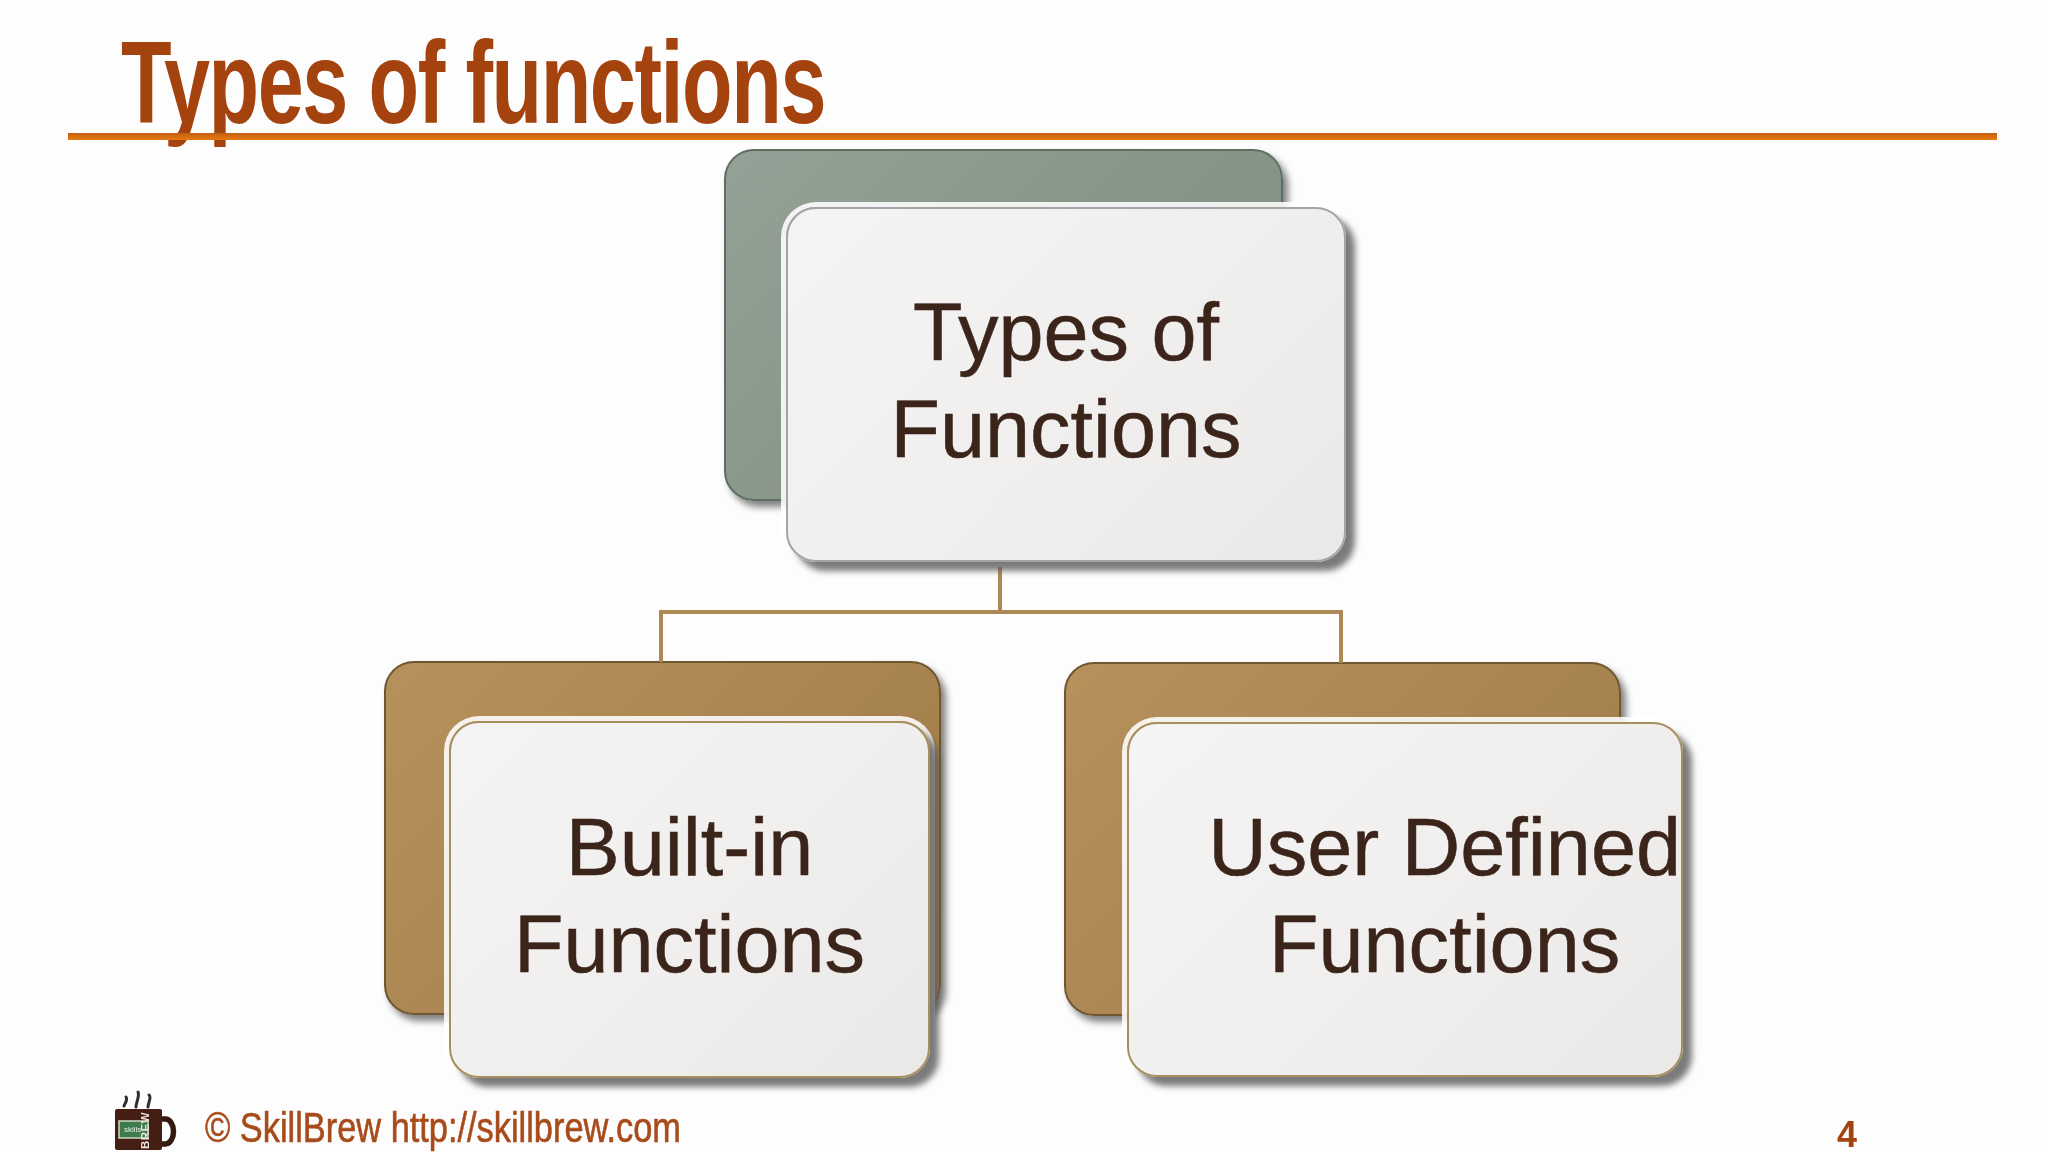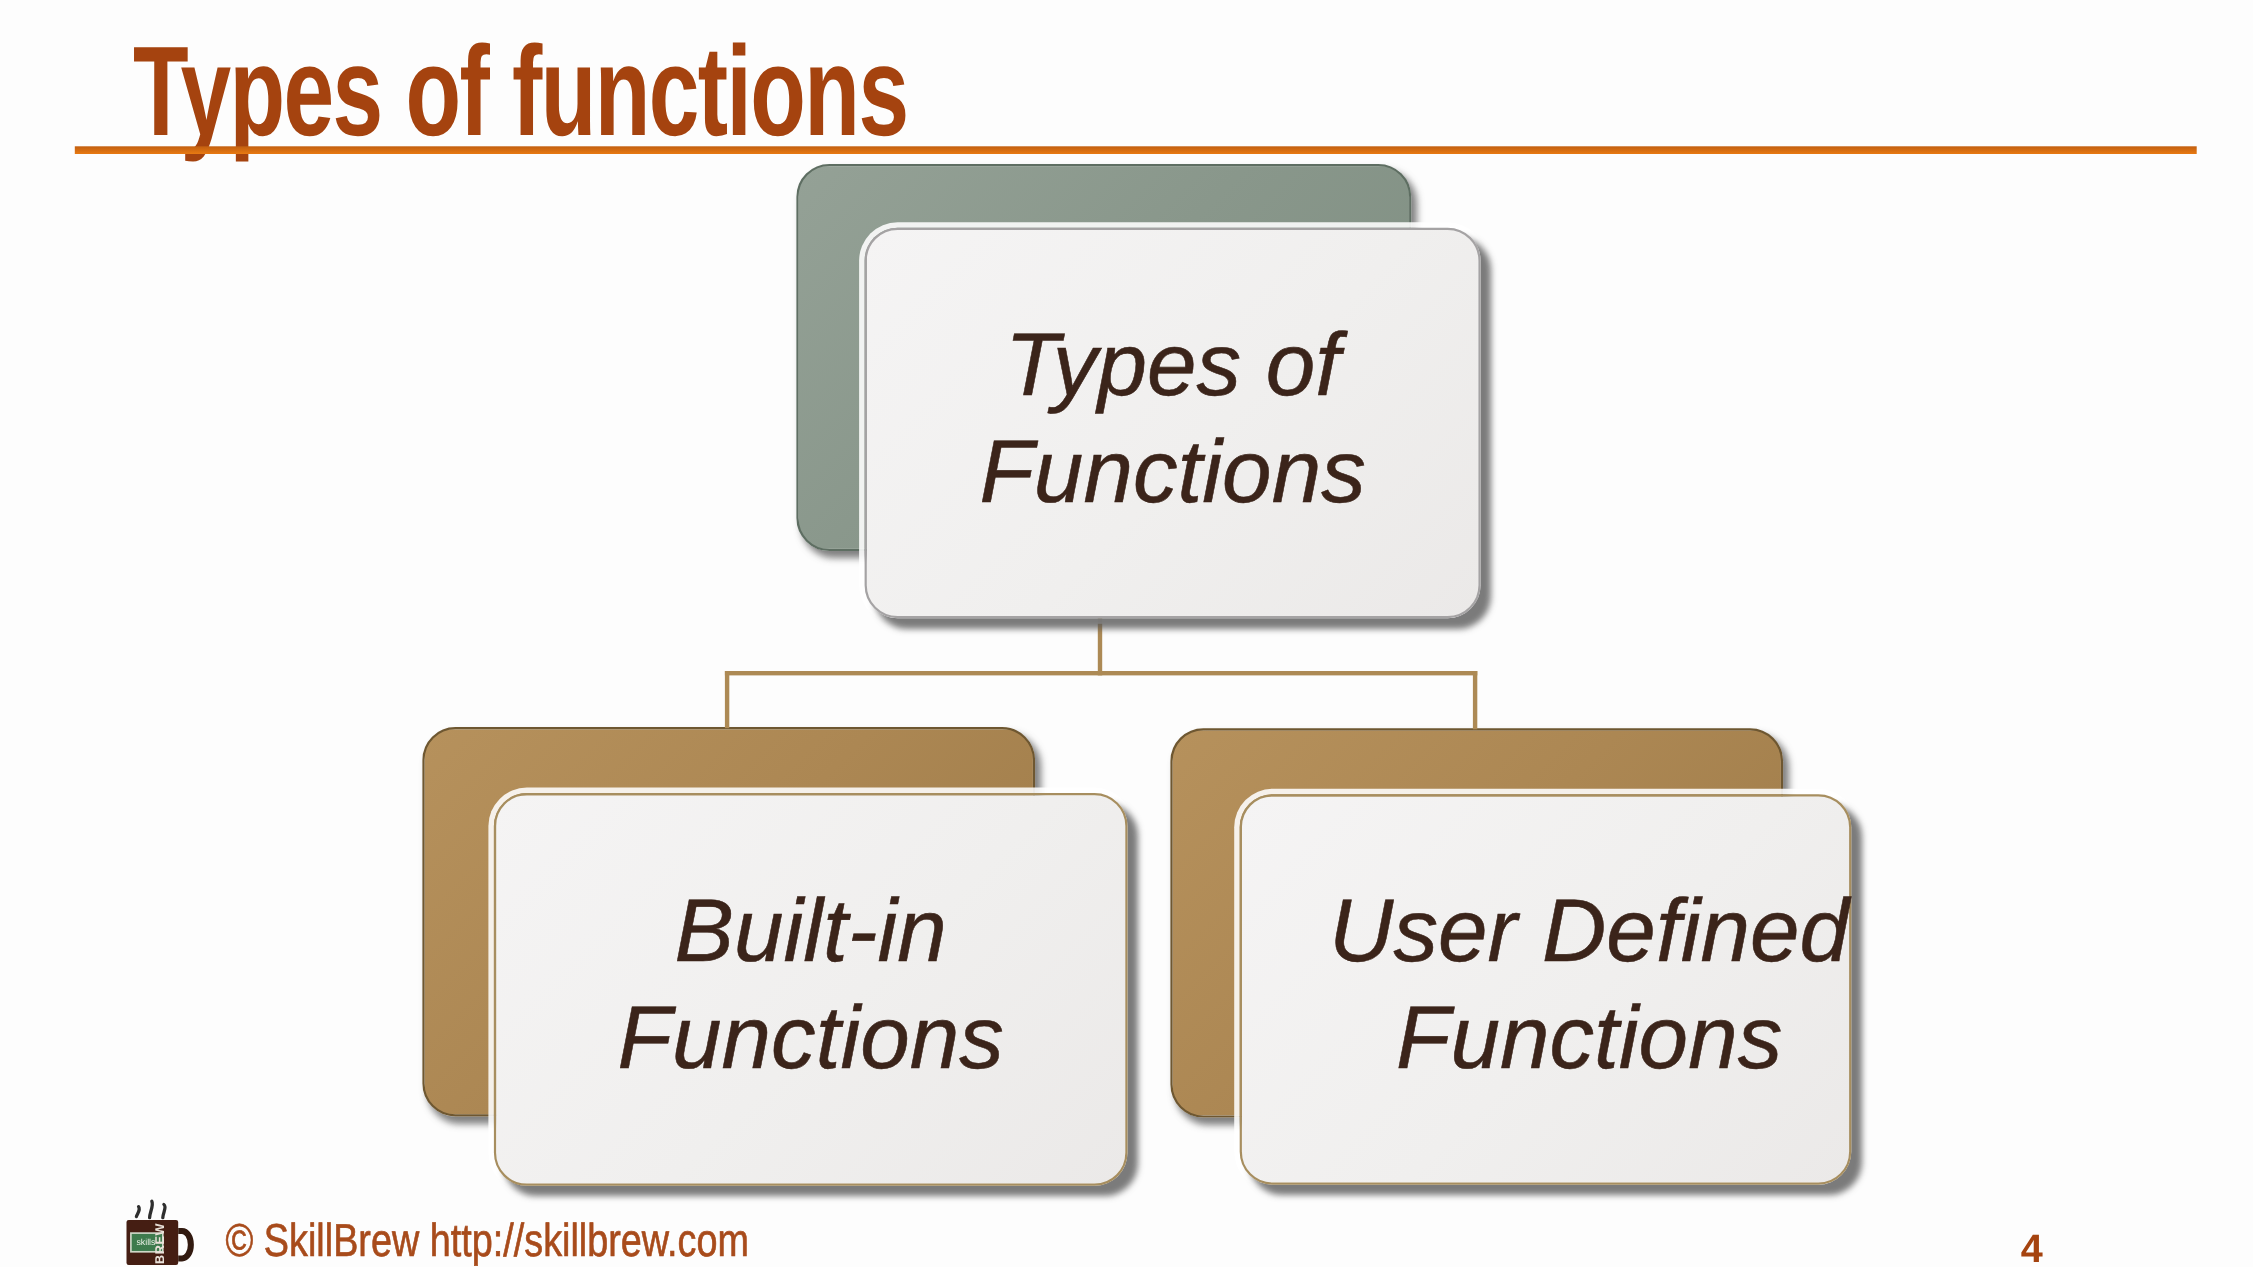--- a/index.html
+++ b/index.html
@@ -2,36 +2,36 @@
 <html><head>
 <meta charset="utf-8">
 <style>
 html,body{margin:0;padding:0;}
 body{width:2048px;height:1152px;position:relative;background:#fdfdfd;
      font-family:"Liberation Sans",sans-serif;overflow:hidden;}
 .title{position:absolute;left:121px;top:25px;font-size:116px;line-height:1;
        color:#A5430F;letter-spacing:-2px;white-space:nowrap;font-weight:bold;transform:scaleX(0.7136);transform-origin:0 0;}
 .rule{position:absolute;left:68px;top:133px;width:1929px;height:7px;
       background:linear-gradient(#c25f10,#e87a12);}
-.card{position:absolute;border-radius:30px;box-sizing:border-box;font-style:italic;}
+.card{position:absolute;border-radius:30px;box-sizing:border-box;}
 .back-green{left:724px;top:149px;width:559px;height:352px;
   background:linear-gradient(135deg,#94a196 0%,#89978b 45%,#7d8d80 100%);
   border:2px solid #5e6e62;
   box-shadow:5px 6px 7px rgba(75,75,75,.7);}
 .back-tan{background:linear-gradient(135deg,#b6915c 0%,#ac8753 45%,#9b7947 100%);
   border:2px solid #6e5731;
   box-shadow:5px 6px 7px rgba(75,75,75,.7);}
 #tanL{left:384px;top:661px;width:557px;height:354px;}
 #tanR{left:1064px;top:662px;width:557px;height:354px;}
 .front{display:flex;align-items:center;justify-content:center;text-align:center;
   background:linear-gradient(135deg,#f5f4f4 0%,#f0efee 55%,#ebe9e8 100%);
   color:#3b241a;font-size:81px;line-height:97px;-webkit-text-stroke:0.5px #3b241a;}
 #frontT{left:786px;top:207px;width:560px;height:355px;border:2px solid #a5a3a4;
   box-shadow:9px 9px 6px rgba(90,90,90,.8),0 0 0 5px rgba(255,255,255,.88);}
-#frontL{left:449px;top:721px;width:576px;height:357px;border:2px solid #a78e5f;
+#frontL{left:449px;top:721px;width:481px;height:357px;border:2px solid #a78e5f;
   box-shadow:9px 9px 6px rgba(90,90,90,.8),0 0 0 5px rgba(255,255,255,.88);}
 #frontR{left:1127px;top:722px;width:556px;height:355px;border:2px solid #a78e5f;
   box-shadow:9px 9px 6px rgba(90,90,90,.8),0 0 0 5px rgba(255,255,255,.88);justify-content:flex-end;}
 .conn{position:absolute;background:#ad8a55;}
 #c1{left:998px;top:561px;width:4px;height:53px;}
 #c2{left:659px;top:610px;width:684px;height:4px;}
 #c3{left:659px;top:610px;width:4px;height:52px;}
 #c4{left:1339px;top:610px;width:4px;height:53px;}
 .footer-text{position:absolute;left:205px;top:1107px;font-size:42px;line-height:1;
   color:#a84b1b;white-space:nowrap;-webkit-text-stroke:0.6px #a84b1b;transform:scaleX(0.818);transform-origin:0 0;}

